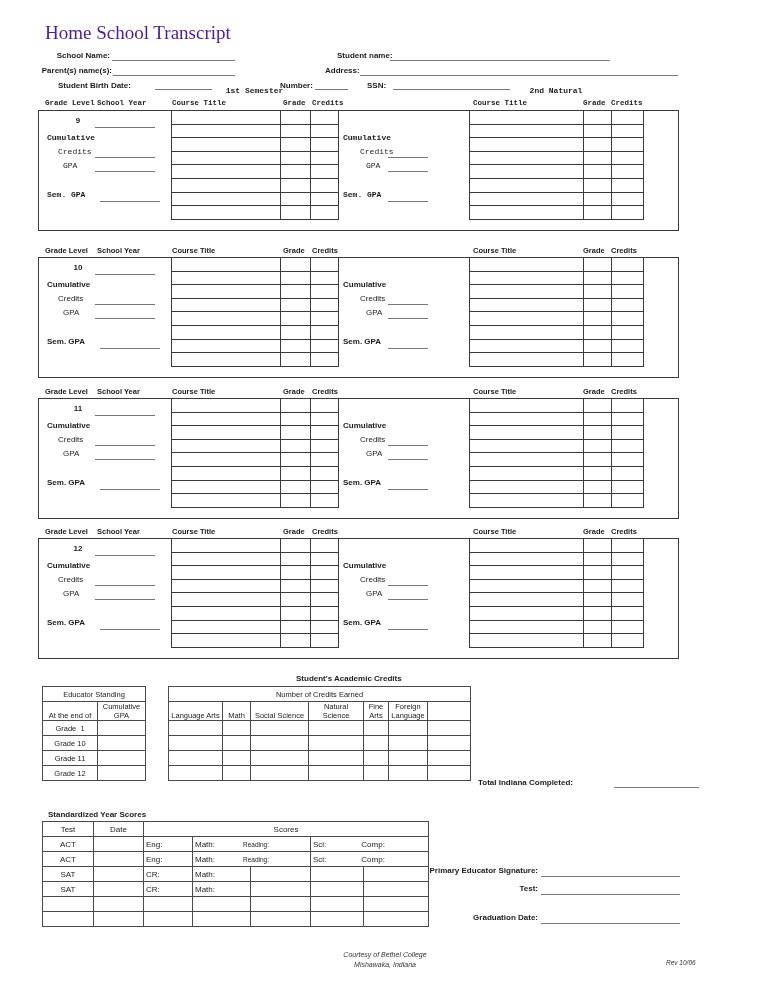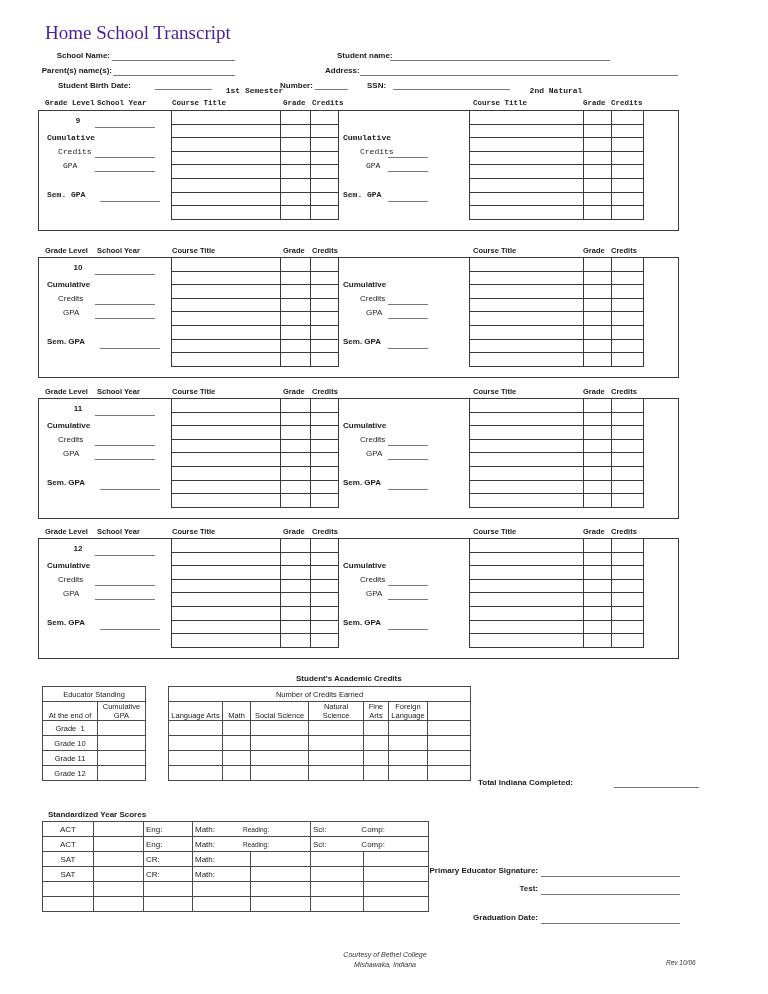--- a/index.html
+++ b/index.html
@@ -665,20 +665,25 @@
         <col style="width:51px">
         <col style="width:50px">
         <col style="width:49px">
         <col style="width:58px">
         <col style="width:60px">
         <col style="width:53px">
         <col style="width:65px">
       </colgroup>
     <tbody>
       <tr>
+        <td class="hcell">Test</td>
+        <td class="hcell">Date</td>
+        <td colspan="5" class="hcell">Scores</td>
+      </tr>
+      <tr>
         <td class="tc">ACT</td>
         <td></td>
         <td><span>Eng:</span></td>
         <td colspan="2"><span>Math:</span><span class="small" style="margin-left:28px;">Reading:</span></td>
         <td colspan="2"><span>Sci:</span><span style="margin-left:35px;">Comp:</span></td>
       </tr>
       <tr>
         <td class="tc">ACT</td>
         <td></td>
         <td><span>Eng:</span></td>

